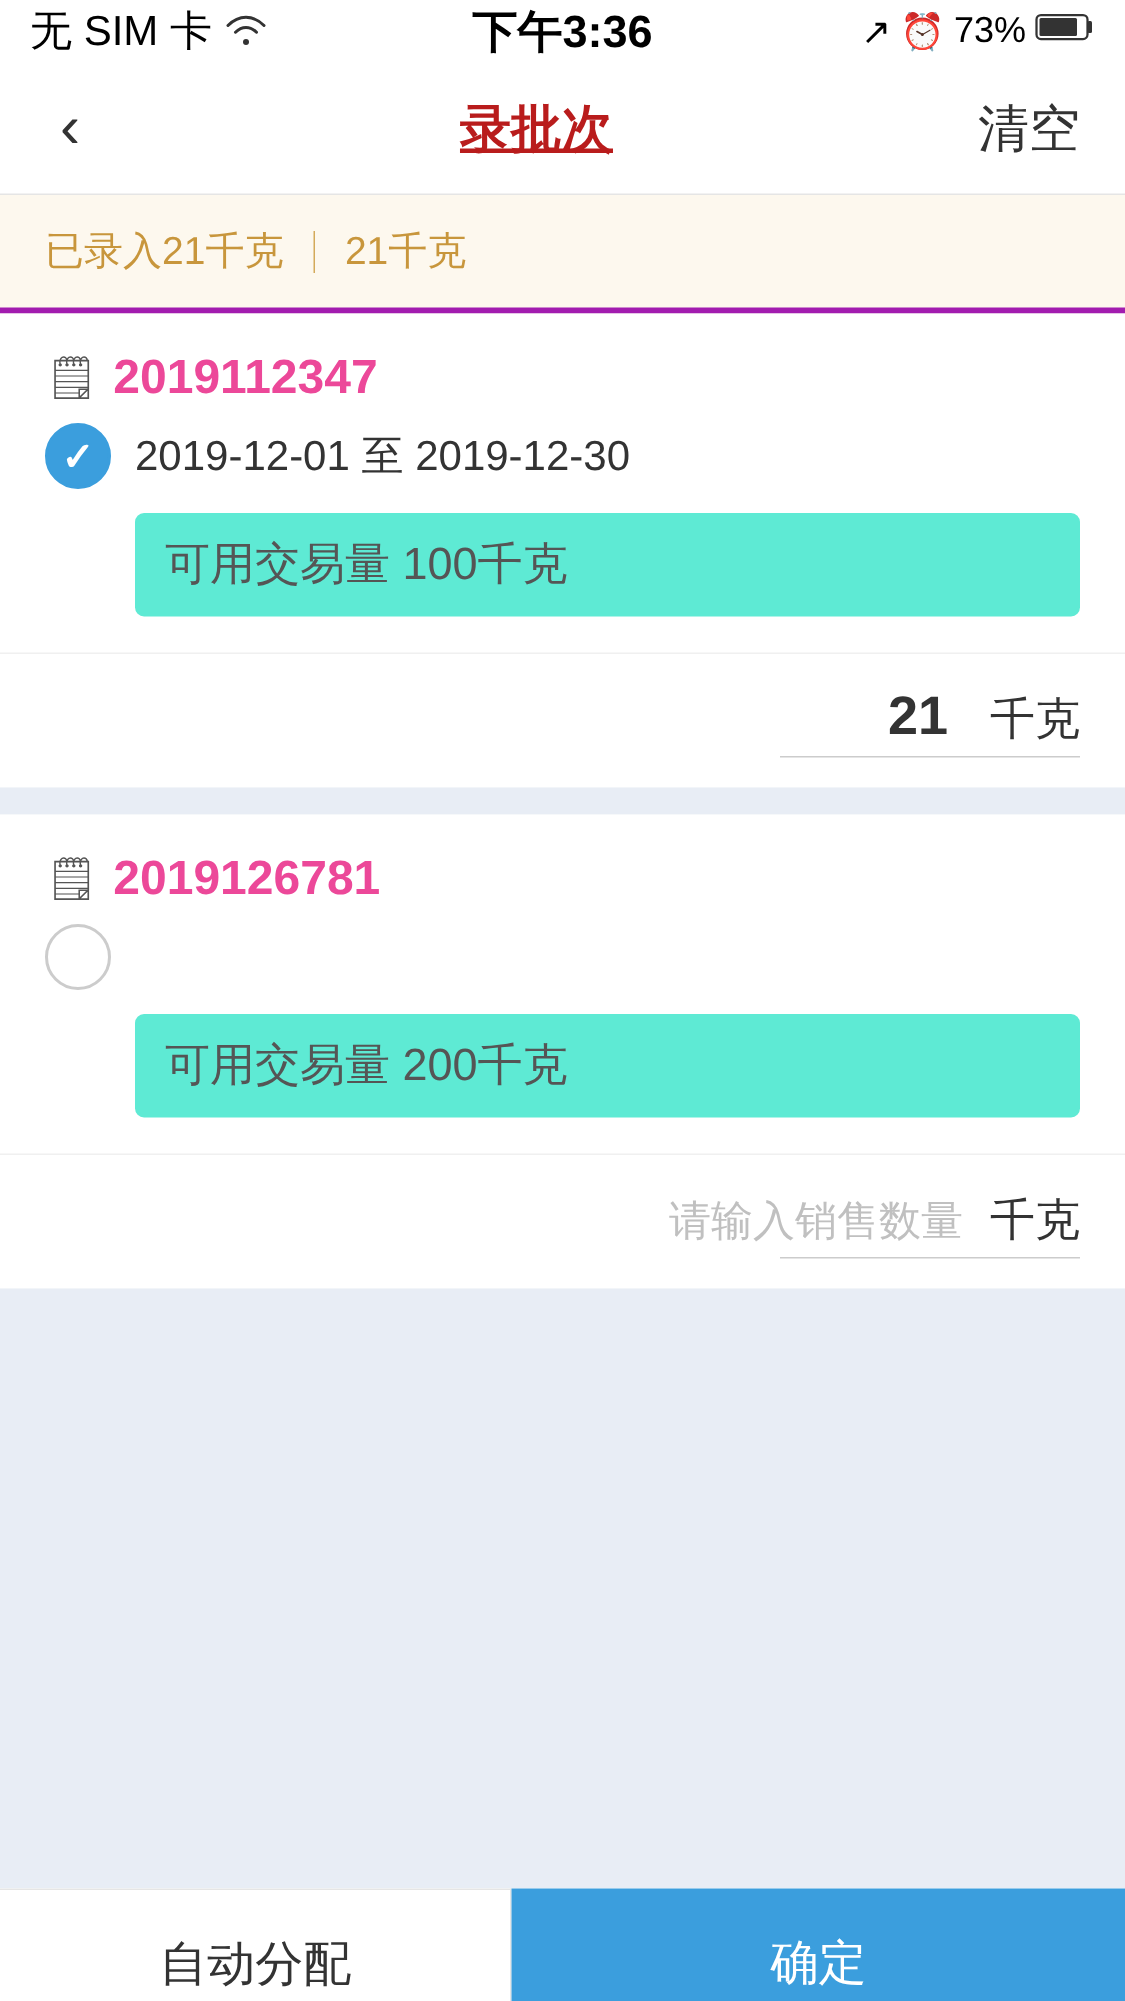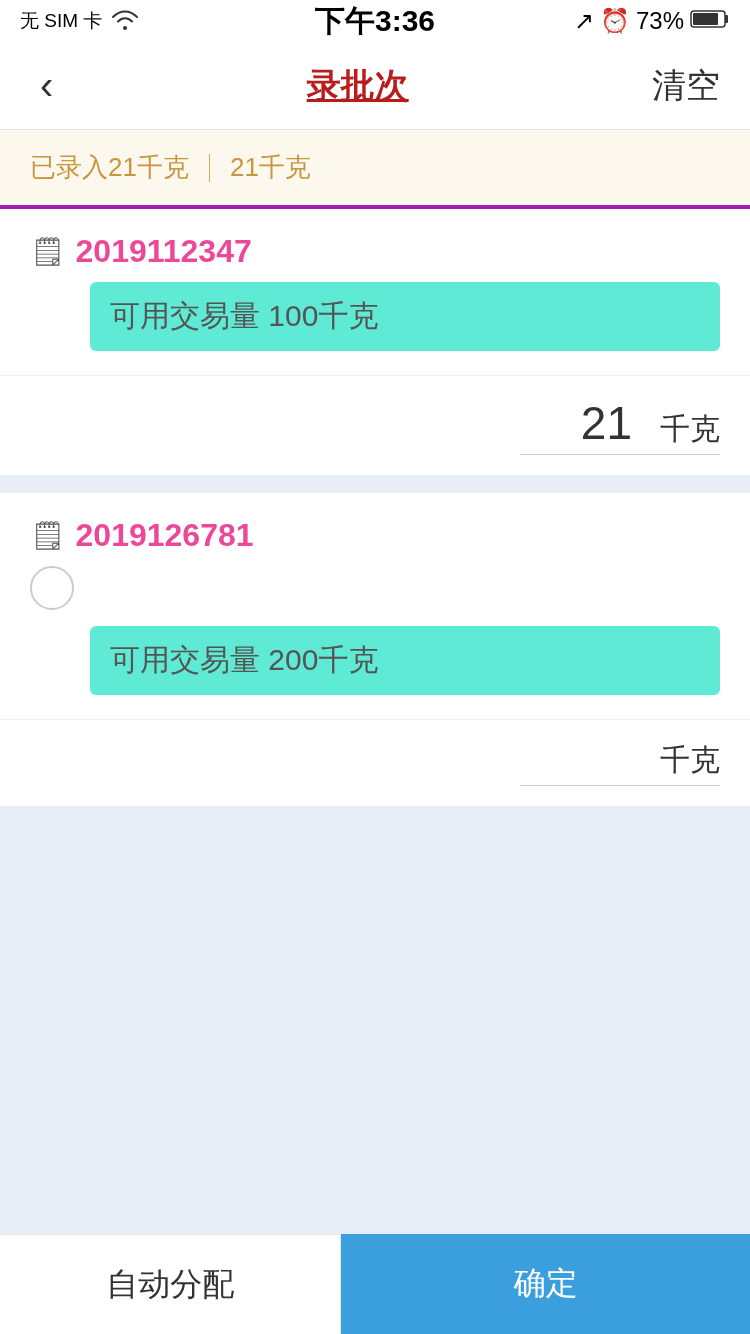--- a/index.html
+++ b/index.html
@@ -21,21 +21,21 @@
       align-items: center;
       justify-content: space-between;
       padding: 0 20px;
       font-size: 26px;
       font-weight: 500;
     }
     .status-left {
       display: flex;
       align-items: center;
       gap: 8px;
-      font-size: 19px;
+      font-size: 28px;
     }
     .status-center {
       font-size: 30px;
       font-weight: 600;
       position: absolute;
       left: 50%;
       transform: translateX(-50%);
     }
     .status-right {
       display: flex;
@@ -180,22 +180,22 @@
       color: #c0c0c0;
       font-size: 28px;
     }
     .quantity-underline {
       width: 200px;
       height: 1px;
       background: #ccc;
       display: block;
     }
     .quantity-value {
-      font-size: 46px;
-      font-weight: 400;
+      font-size: 36px;
+      font-weight: 700;
       color: #333;
       margin-right: 10px;
     }
     .quantity-unit {
       font-size: 30px;
       color: #333;
       margin-left: 10px;
     }
     .quantity-wrap {
       display: flex;
@@ -289,20 +289,24 @@
   <div class="info-divider"></div>
   <span class="info-amount">21千克</span>
 </div>
 
 <div class="batch-item">
   <div class="batch-item-inner">
     <div class="batch-header">
       <span class="batch-icon">🗒</span>
       <span class="batch-id">2019112347</span>
     </div>
+    <div class="batch-date-row">
+      <div class="radio-circle checked"></div>
+      <span class="batch-date">2019-12-01 至 2019-12-30</span>
+    </div>
     <div class="batch-availability">可用交易量 100千克</div>
   </div>
 
   <div class="quantity-row">
     <div class="quantity-wrap">
       <div class="quantity-number-row">
         <span class="quantity-value">21</span>
         <span class="quantity-unit">千克</span>
       </div>
       <div class="quantity-underline"></div>
@@ -320,20 +324,21 @@
     </div>
     <div class="batch-date-row">
       <div class="radio-circle"></div>
     </div>
     <div class="batch-availability">可用交易量 200千克</div>
   </div>
 
   <div class="quantity-row">
     <div class="quantity-wrap">
       <div class="quantity-number-row">
+        <input class="quantity-input" type="text" placeholder="请输入销售数量" style="">
         <span class="quantity-unit">千克</span>
       </div>
       <div class="quantity-underline"></div>
     </div>
   </div>
 </div>
 
 <div class="empty-space"></div>
 
 <div class="bottom-bar">

